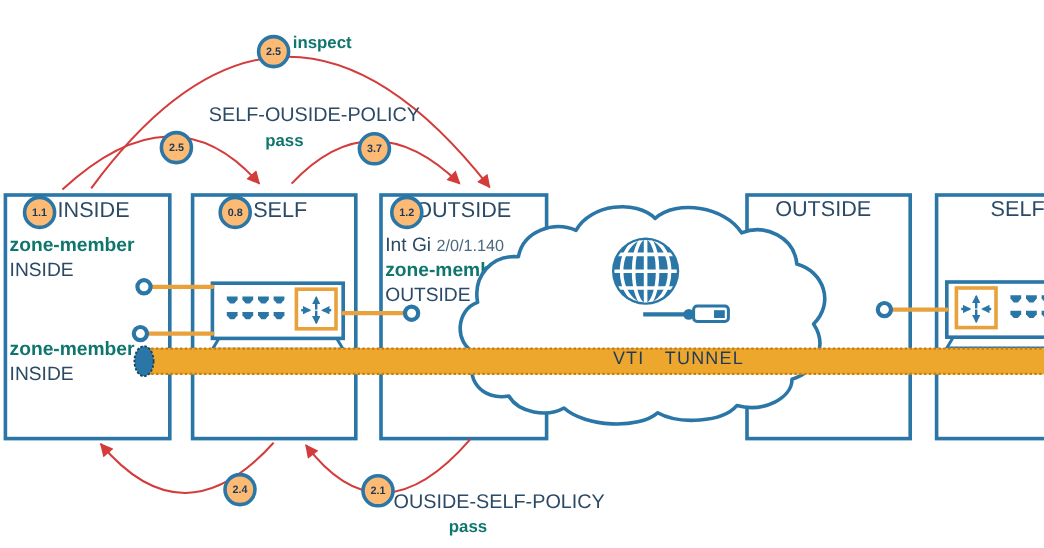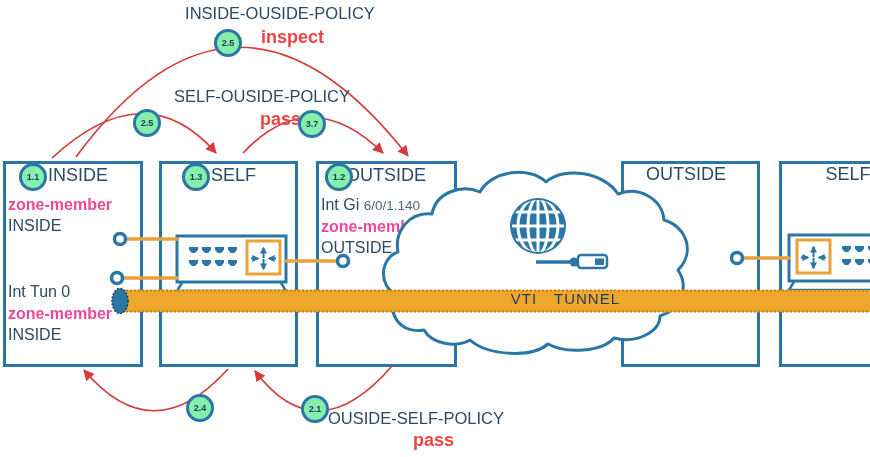--- a/index.html
+++ b/index.html
@@ -10,35 +10,35 @@
   .zone {
     position:absolute; border:3px solid #2A76A6; background:#ffffff;
     box-sizing:border-box; z-index:1;
   }
   .zone-title {
     position:absolute; font-size:18px; color:#2B4A66; z-index:3; white-space:nowrap;
   }
   .zone-title.centered { text-align:center; }
   .badge {
     position:absolute; width:28px; height:28px; box-sizing:border-box;
-    border:3.5px solid #2A76A6; border-radius:50%; background:#86efac;
+    border:3.5px solid #2A76A6; border-radius:50%; background:#fdba74;
     display:flex; align-items:center; justify-content:center;
     font-size:9px; font-weight:bold; color:#1C3A57; z-index:7;
   }
   .policy-name {
     position:absolute; font-size:16.5px; color:#2B4A66; text-align:center;
     z-index:6; white-space:nowrap;
   }
   .policy-action {
-    position:absolute; font-size:18px; font-weight:bold; color:#ef4444;
-    text-align:right; z-index:6; white-space:nowrap;
+    position:absolute; font-size:14px; font-weight:bold; color:#0f766e;
+    text-align:left; z-index:6; white-space:nowrap;
   }
   .iface { position:absolute; font-size:16px; color:#2B4A66; line-height:21px; z-index:3; white-space:nowrap; }
   .iface .num { font-size:13.5px; color:#4A6880; }
-  .iface .kw  { font-weight:bold; color:#ec4899; }
+  .iface .kw  { font-weight:bold; color:#0f766e; }
   svg.layer { position:absolute; left:0; top:0; z-index:4; }
   .tunnel-label {
     position:absolute; left:460px; top:290px; width:160px; text-align:right;
     font-size:15px; color:#1F3A5F; letter-spacing:1px; word-spacing:12px;
     z-index:5; white-space:nowrap;
   }
 </style>
 </head>
 <body>
 
@@ -173,53 +173,48 @@
     </g>
   </svg>
 
   <div class="zone-title" style="left:48px;top:165px;">INSIDE</div>
   <div class="zone-title" style="left:211px;top:165px;">SELF</div>
   <div class="zone-title" style="left:346px;top:165px;">OUTSIDE</div>
   <div class="zone-title centered" style="left:636px;top:164px;width:100px;">OUTSIDE</div>
   <div class="zone-title centered" style="left:818px;top:164px;width:60px;">SELF</div>
 
   <div class="badge" style="left:19px;top:163px;">1.1</div>
-  <div class="badge" style="left:182px;top:163px;">1.3</div>
+  <div class="badge" style="left:182px;top:163px;">0.8</div>
   <div class="badge" style="left:325px;top:163px;">1.2</div>
   <div class="badge" style="left:214px;top:29px;">2.5</div>
   <div class="badge" style="left:133px;top:109px;">2.5</div>
   <div class="badge" style="left:298px;top:110px;">3.7</div>
   <div class="badge" style="left:138px;top:394px;margin-left:48px;">2.4</div>
   <div class="badge" style="left:301px;top:395px;">2.1</div>
 
-  <div class="policy-name" style="left:180px;top:4px;width:200px;">INSIDE-OUSIDE-POLICY</div>
   <div class="policy-action" style="left:244px;top:27px;width:80px;">inspect</div>
   <div class="policy-name" style="left:162px;top:87px;width:200px;">SELF-OUSIDE-POLICY</div>
   <div class="policy-action" style="left:221px;top:109px;width:80px;">pass</div>
   <div class="policy-name" style="left:316px;top:409px;width:200px;">OUSIDE-SELF-POLICY</div>
   <div class="policy-action" style="left:374px;top:430px;width:80px;">pass</div>
 
   <div class="iface" style="left:8px;top:194px;">
     <div class="kw">zone-member</div>
     <div>INSIDE</div>
   </div>
 
   <div class="iface" style="left:8px;top:281px;">
-    <div>
-      <span>Int Tun 0</span>
-      <span class="num"></span>
-    </div>
     <div class="kw">zone-member</div>
     <div>INSIDE</div>
   </div>
 
   <div class="iface" style="left:321px;top:194px;">
     <div>
       <span>Int Gi</span>
-      <span class="num">6/0/1.140</span>
+      <span class="num">2/0/1.140</span>
     </div>
     <div class="kw">zone-member</div>
     <div>OUTSIDE</div>
   </div>
 
   <div class="tunnel-label">VTI TUNNEL</div>
 
 </div>
 
 </body></html>

